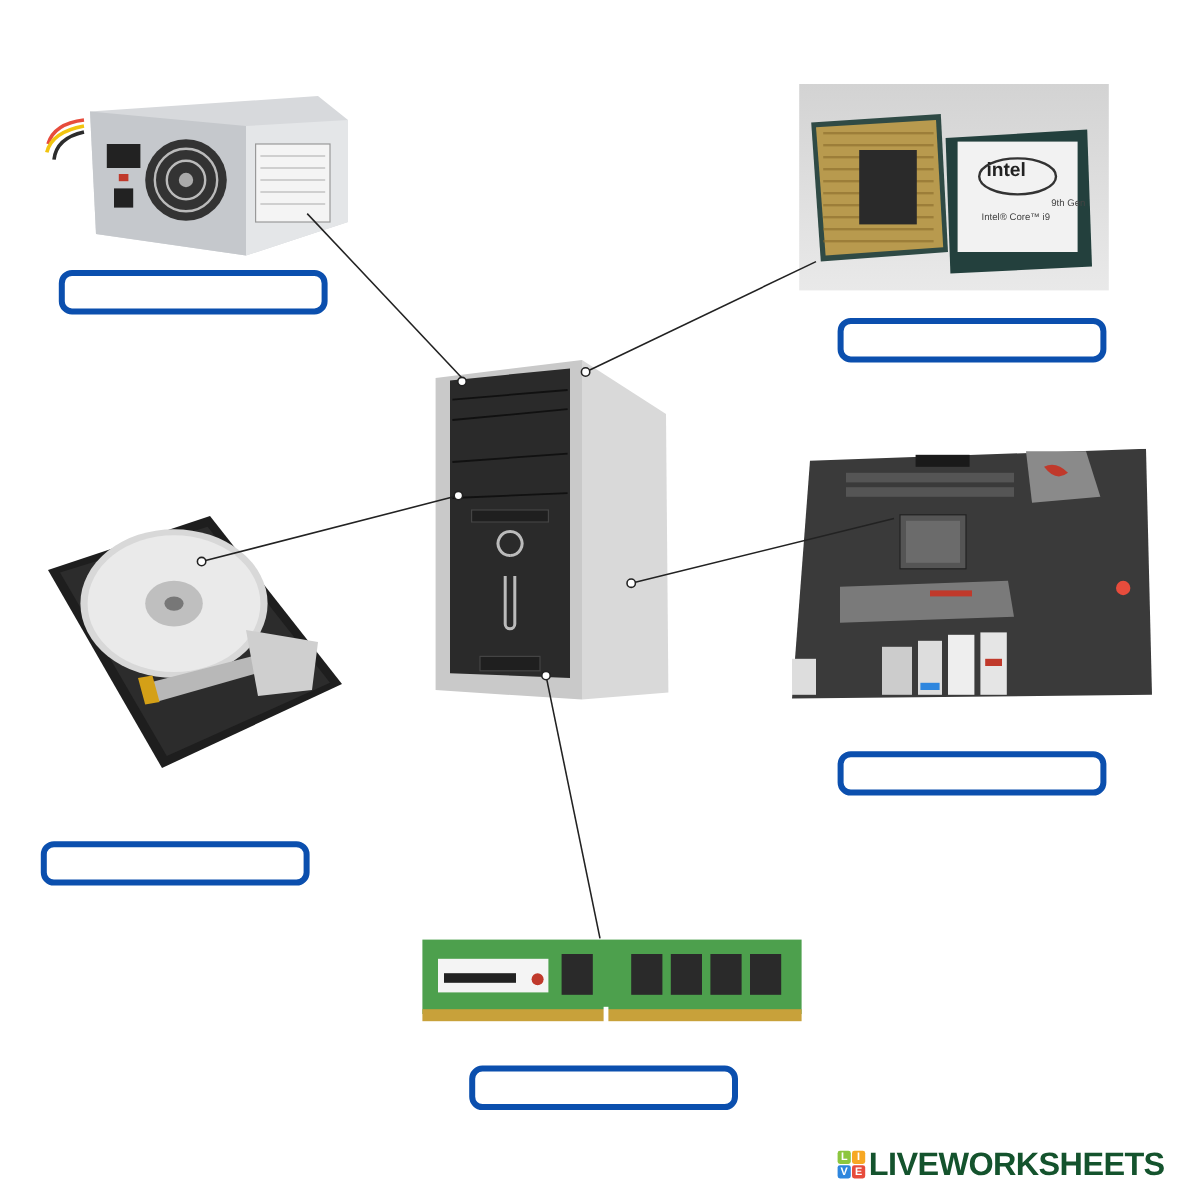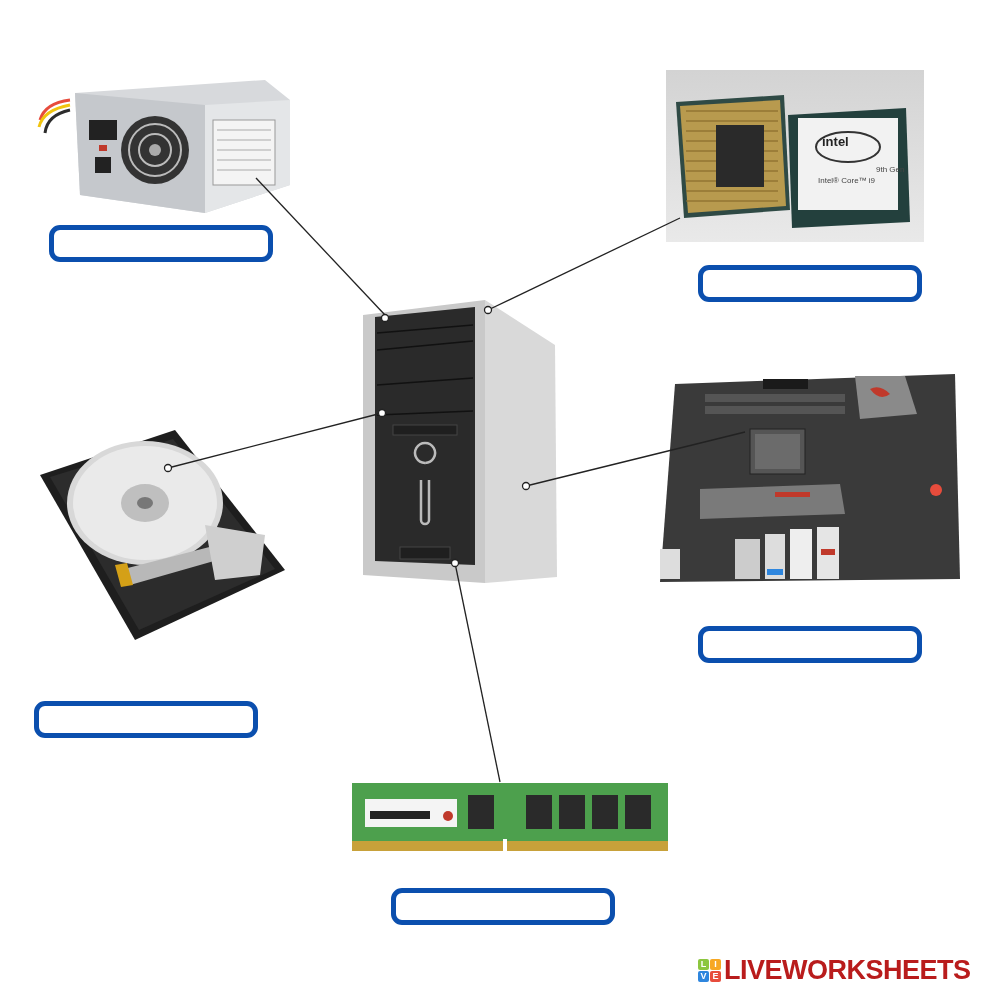--- a/index.html
+++ b/index.html
@@ -8,21 +8,21 @@
   .answer-box {
     position:absolute; box-sizing:border-box; width:224px; height:37px;
     border:5px solid #0b4fae; border-radius:11px; background:#fff;
     outline:none; padding:0 10px; font-size:16px; color:#111;
     font-family:"Liberation Sans", sans-serif;
   }
   svg.lines { position:absolute; left:0; top:0; width:1000px; height:990px; pointer-events:none; z-index:5; }
   .logo { position:absolute; left:698px; top:955px; display:flex; align-items:center; }
   .logo-tiles { display:grid; grid-template-columns:11px 11px; grid-template-rows:11px 11px; gap:1px; margin-right:3px; }
   .tile { font-size:9px; font-weight:bold; color:#fff; text-align:center; line-height:11px; border-radius:2px; }
-  .logo-text { font-size:27px; font-weight:bold; color:#b91c1c; letter-spacing:-0.5px; font-family:"Liberation Sans", sans-serif;text-align:center; }
+  .logo-text { font-size:27px; font-weight:bold; color:#14532d; letter-spacing:-0.5px; font-family:"Liberation Sans", sans-serif;text-align:center; }
 </style>
 </head>
 <body>
 
 <svg class="lines" viewBox="0 0 1000 990">
   <g stroke="#222" stroke-width="1.3" fill="none">
     <line x1="256" y1="178" x2="385" y2="315"></line>
     <line x1="488" y1="310" x2="680" y2="218"></line>
     <line x1="168" y1="468" x2="382" y2="413"></line>
     <line x1="526" y1="486" x2="745" y2="432"></line>
@@ -80,21 +80,21 @@
       <rect x="20" y="100" width="92" height="2"></rect>
         <rect x="20" y="110" width="92" height="2"></rect>
       <rect x="20" y="120" width="92" height="2"></rect>
         <rect x="20" y="130" width="92" height="2"></rect>
     </g>
     <rect x="50" y="55" width="48" height="62" fill="#2a2a2a"></rect>
     <polygon points="122,45 240,38 244,152 126,158" fill="#23403d"></polygon>
     <rect x="132" y="48" width="100" height="92" fill="#f2f2f2"></rect>
     <ellipse cx="182" cy="77" rx="32" ry="15" fill="none" stroke="#333" stroke-width="2"></ellipse>
   </svg>
-  <div class="abs" style="left:156px;top:64px;font-size:13px;font-weight:bold;color:#222;">intel</div>
+  <div class="abs" style="left:156px;top:64px;font-size:16px;font-weight:bold;color:#222;">intel</div>
   <div class="abs" style="left:165px;top:95px;font-size:8px;color:#444;margin-left:45px;">9th Gen</div>
   <div class="abs" style="left:152px;top:106px;font-size:8px;color:#444;">Intel® Core™ i9</div>
 </div>
 
 <div class="abs" style="left:335px;top:295px;width:230px;height:290px;">
   <svg width="230" height="290" viewBox="0 0 230 290">
     <polygon points="150,5 220,50 222,282 150,288" fill="#d9d9d9"></polygon>
     <polygon points="28,20 150,5 150,288 28,280" fill="#c9c9c9"></polygon>
     <polygon points="40,22 140,12 140,270 40,266" fill="#2a2a2a"></polygon>
     <g stroke="#111" stroke-width="1.5">

